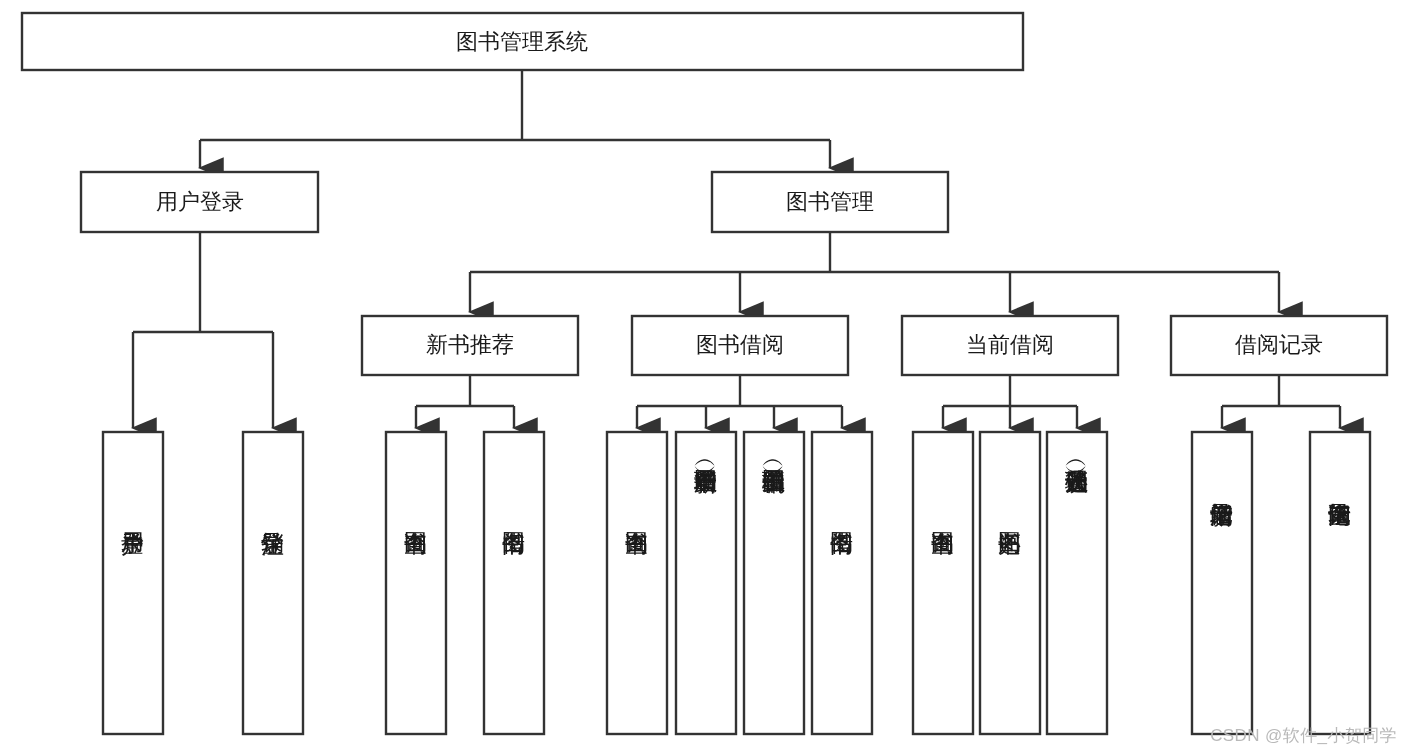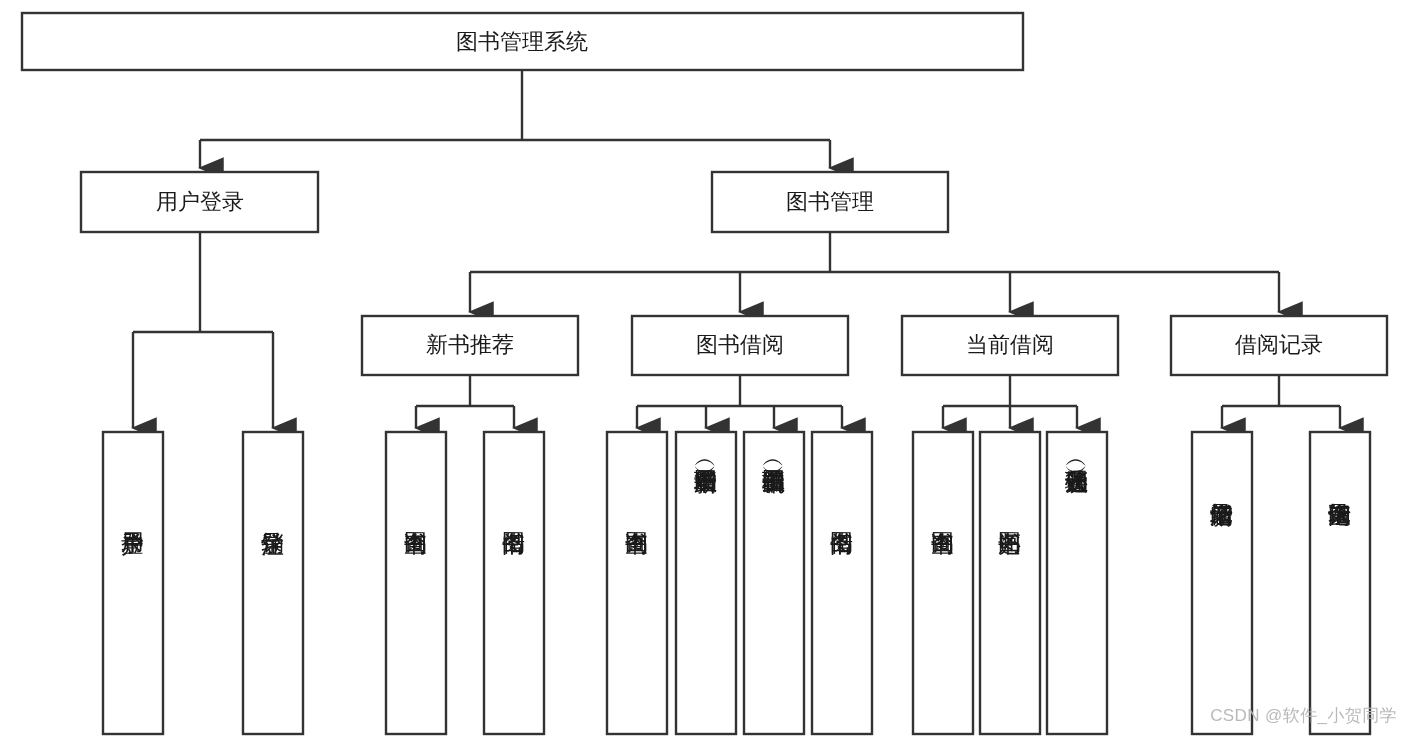--- a/index.html
+++ b/index.html
@@ -15,21 +15,21 @@
     font-family:"Liberation Sans","DejaVu Sans",sans-serif;
     fill:#1a1a1a;font-size:22px;
     dominant-baseline:middle;text-anchor:middle;
   }
   .node-label-vert{
     font-family:"Liberation Sans","DejaVu Sans",sans-serif;
     fill:#1a1a1a;font-size:23px;
     text-anchor:middle;
   }
   .watermark{
-    position:absolute;right:8px;bottom:20px;
+    position:absolute;right:8px;bottom:0;
     font-family:"Liberation Sans","DejaVu Sans",sans-serif;
     font-size:17px;color:#b9b9b9;letter-spacing:.4px;
     white-space:nowrap;pointer-events:none;
   }
 </style>
 </head>
 <body>
 
 <svg id="canvas" viewBox="0 0 1405 747" xmlns="http://www.w3.org/2000/svg">
 

